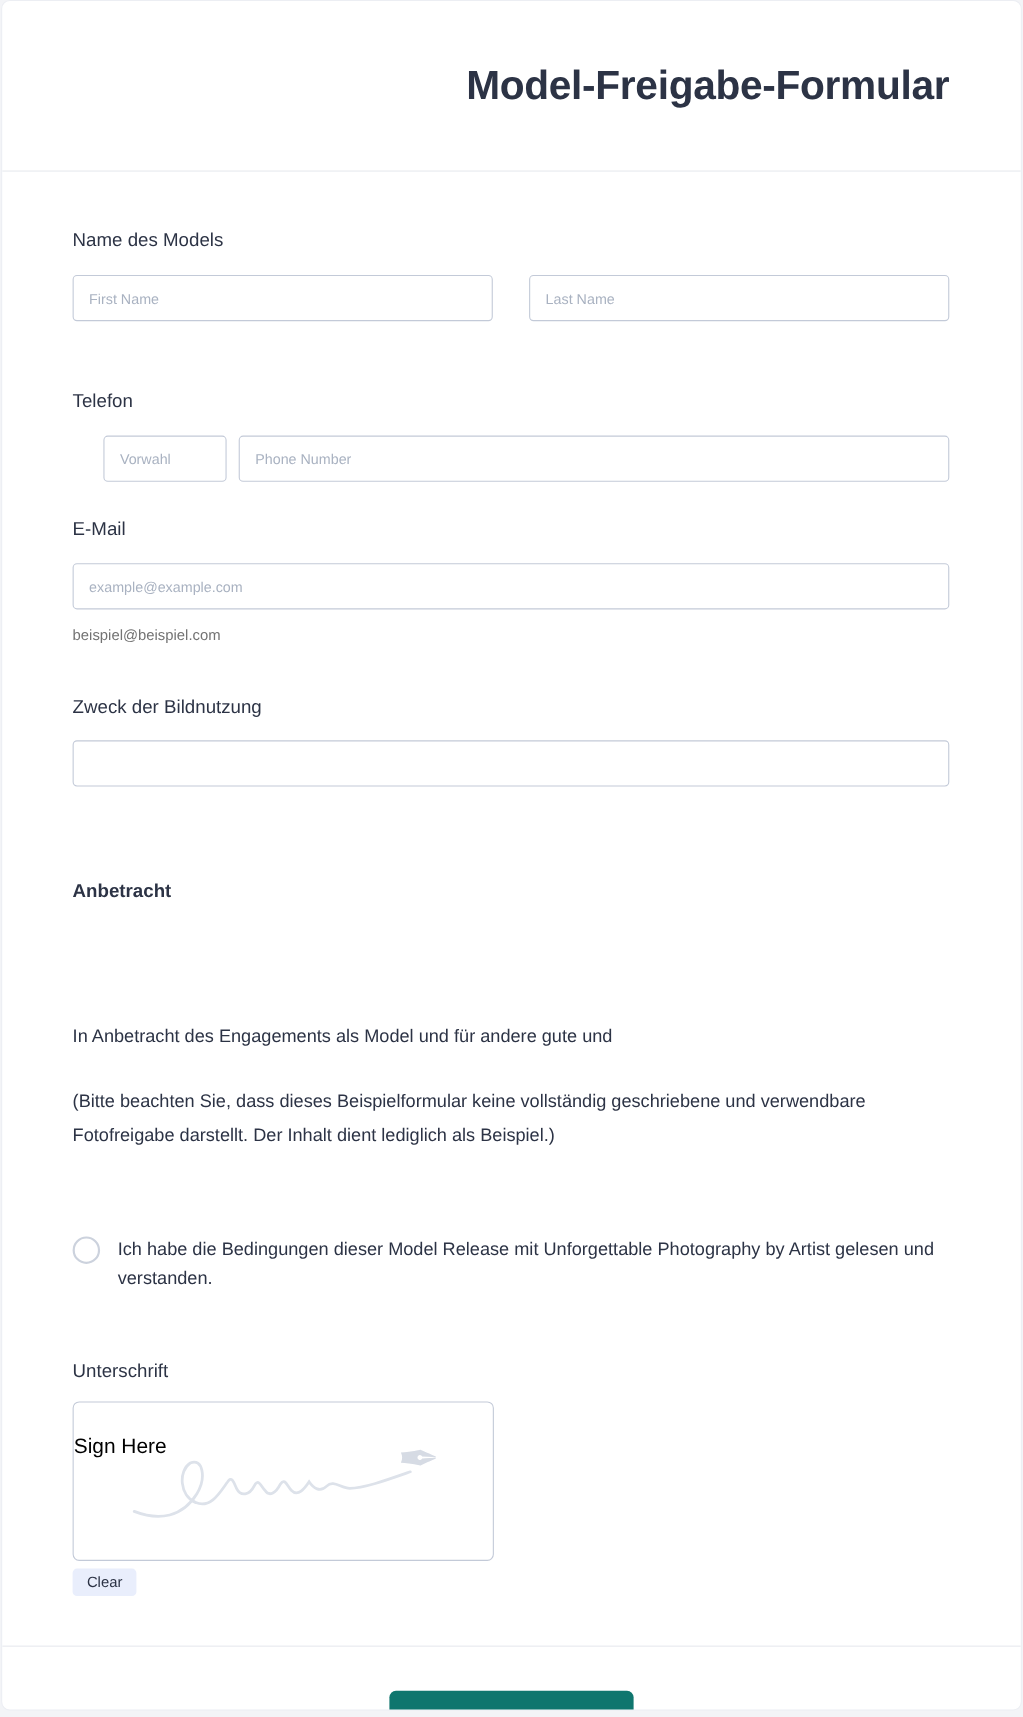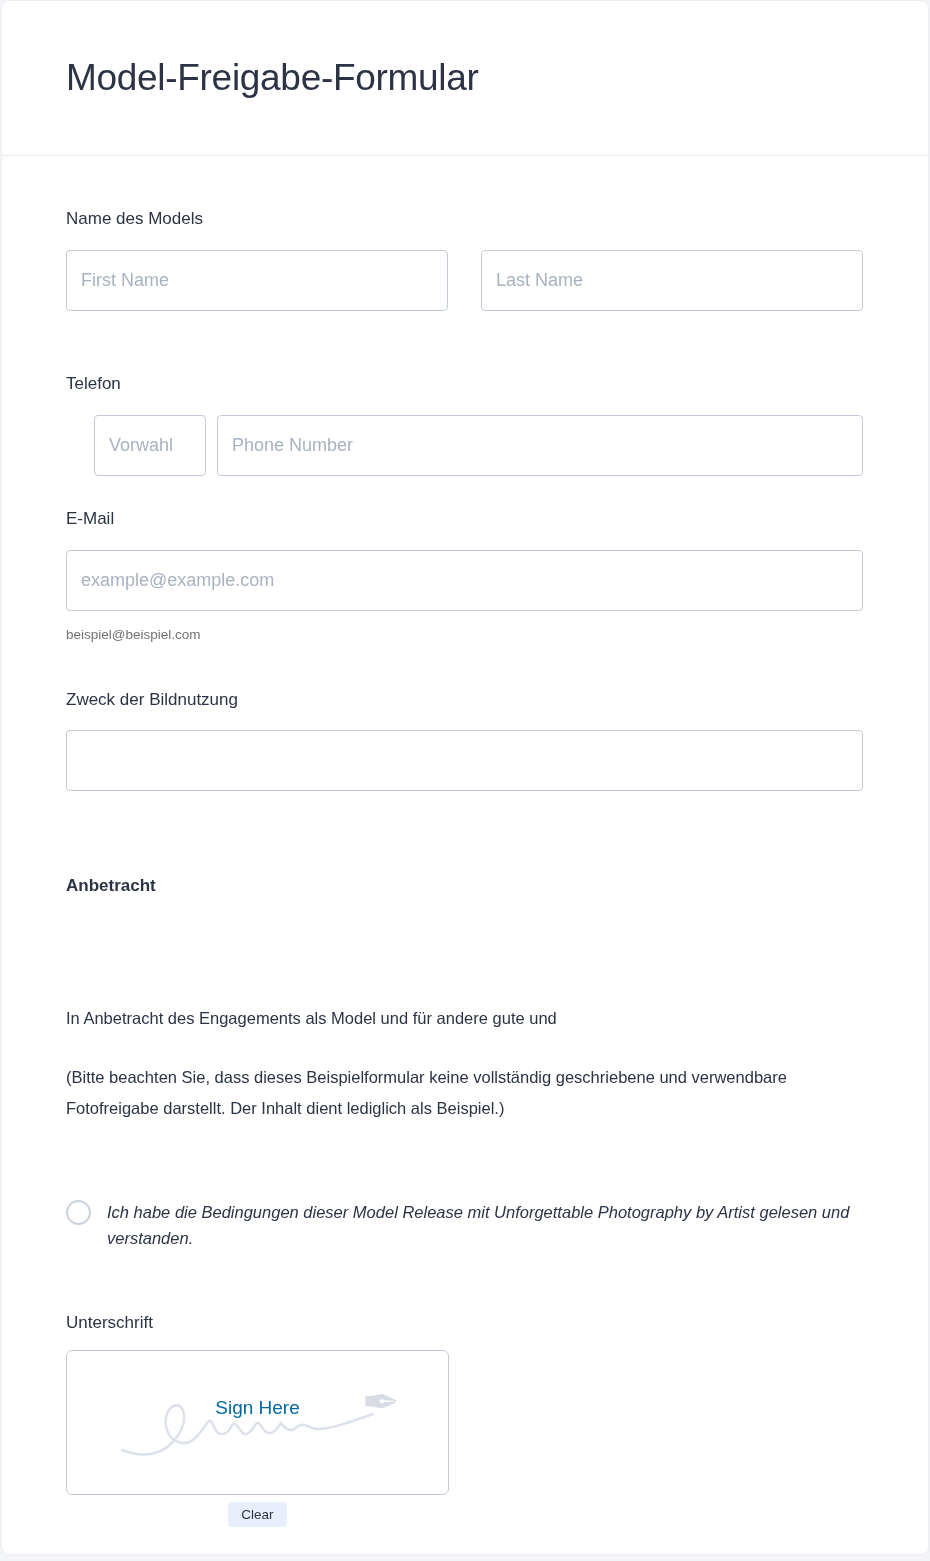--- a/index.html
+++ b/index.html
@@ -16,39 +16,39 @@
     border:1px solid #eceef3;
     border-radius:8px;
     overflow:hidden;
   }
   .form-header {
     height:155px;
     padding:56px 65px 0 64px;
     border-bottom:1px solid #e7e9ee;
   }
   .form-title {
-    font-size:37px; line-height:42px; font-weight:400;
-    color:#2c3345; letter-spacing:-0.3px;
+    font-size:37px; line-height:42px; font-weight:700;
+    color:#2c3345; letter-spacing:-0.3px;text-align:right;
   }
   .form-body { padding:0 65px 44px 64px; }
 
   .q-label {
     display:block;
     font-size:17px; font-weight:500; color:#2c3345;
     margin-bottom:21px;
   }
   .row2 { display:flex; gap:33px; }
   .col { flex:1 1 0; min-width:0; }
 
   input.text-input {
-    width:100%; height:61px;
+    width:100%; height:42px;
     border:1px solid #c3cad8; border-radius:4px;
     padding:16px 14px;
     font-family:"Liberation Sans", sans-serif;
-    font-size:18px; color:#2c3345;
+    font-size:13px; color:#2c3345;
     background:#fff;
     outline:none;
   }
   input.text-input::placeholder { color:#a9b2c1; opacity:1; }
 
   .q-name { margin-top:53px; }
   .q-contact { margin-top:63px;flex-direction:column; }
   .phone-inputs { display:flex; gap:11px;margin-left:28px; }
   .area-code { width:112px; flex:0 0 112px; }
   .phone-number { flex:1 1 auto; }
@@ -59,49 +59,48 @@
   .purpose-input { height:48px; width:383px; }
 
   .terms-heading { margin-top:85px; font-size:17px; font-weight:700; color:#2c3345; }
   .terms-paragraph {
     margin-top:107px;
     font-size:16.5px; line-height:31px; color:#2c3345;
     max-width:795px;
   }
   .terms-paragraph + .terms-paragraph { margin-top:28px; }
 
-  .consent-row { margin-top:75px; display:flex; gap:16px; align-items:flex-start;font-style:italic; }
+  .consent-row { margin-top:75px; display:flex; gap:16px; align-items:flex-start; }
   .radio-circle {
     width:25px; height:25px; flex:0 0 25px;
     border:2px solid #ccd2dd; border-radius:50%;
     background:#fff; cursor:pointer; margin-top:1px;
   }
   .consent-text { font-size:16.5px; line-height:26px; color:#2c3345; max-width:765px; }
 
   .q-signature { margin-top:62px; }
   .q-signature .q-label { margin-bottom:17px; }
   .sig-pad {
     width:383px; height:145px;
     border:1px solid #c3cad8; border-radius:6px;
     position:relative; background:#fff; cursor:crosshair;
   }
   .sign-here {
-    position:absolute; top:46px; left:0; width:100%;
-    text-align:center;
-    font-size:19px; color:#0369a1;
+    position:absolute; top:30px; left:0; width:100%;
+    font-size:19px; color:#000000;
     pointer-events:none;
   }
   .sig-squiggle { position:absolute; left:0; top:0; pointer-events:none; }
   .pen-icon {
     position:absolute; right:48px; top:28px;
     font-size:46px; color:#d6dbe4; line-height:1;
     pointer-events:none;
     font-family:"DejaVu Sans", sans-serif;
   }
-  .clear-row { width:383px; display:flex; justify-content:center; margin-top:7px; }
+  .clear-row { width:383px; display:flex; justify-content:flex-start; margin-top:7px; }
   .clear-button {
     background:#e9eefc; color:#2c3345;
     font-family:"Liberation Sans", sans-serif;
     font-size:13.5px;
     border:none; border-radius:4px;
     padding:5px 13px; cursor:pointer;
   }
 
   .footer-divider {
     margin:45px -65px 0 -64px;

